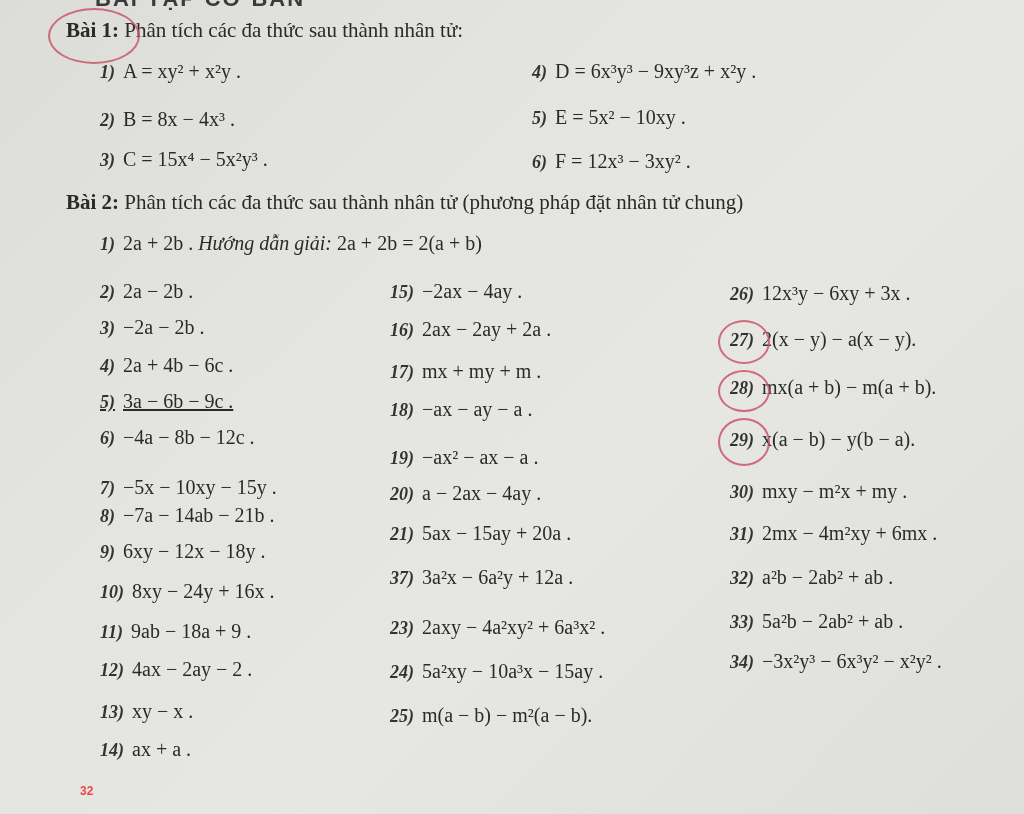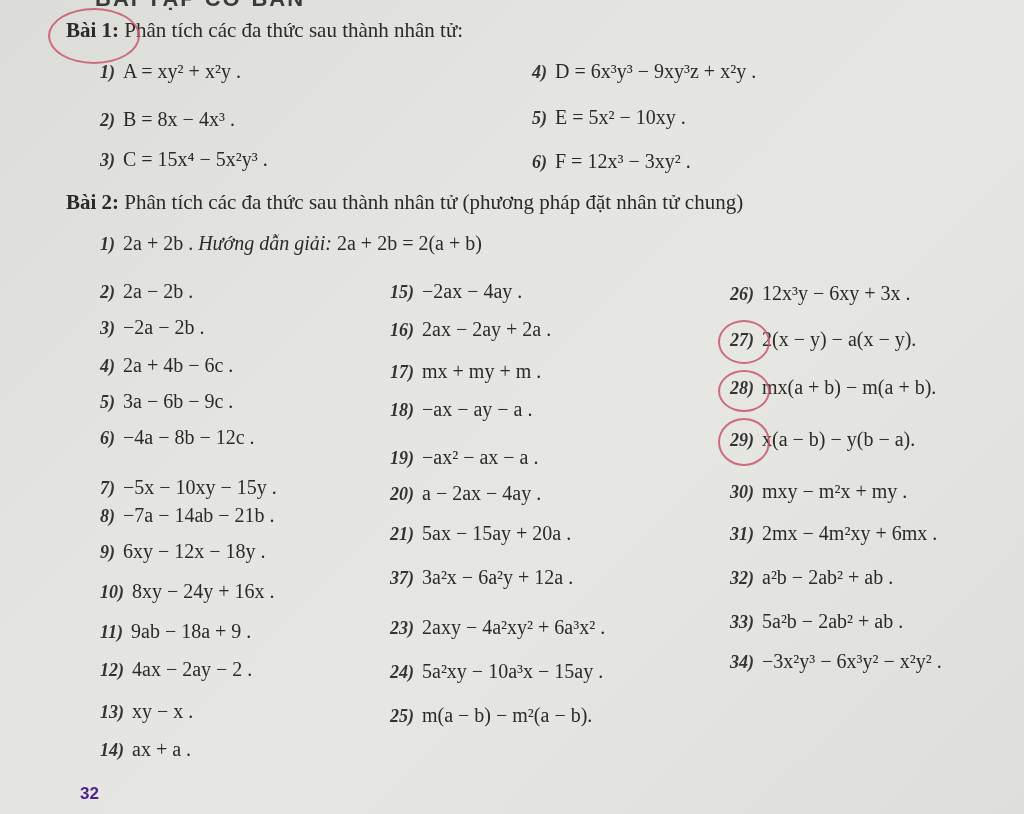--- a/index.html
+++ b/index.html
@@ -15,21 +15,21 @@
     font-weight: bold; font-size: 22px; color: #3a3a3a; letter-spacing: 2px;
   }
   .heading { font-size: 21px; }
   .heading b { font-weight: bold; }
   .item { font-size: 20px; }
   .num { font-style: italic; font-weight: bold; font-size: 18px; margin-right: 8px; color: #333; }
   .expr { font-family: "Liberation Serif", "DejaVu Serif", serif; }
   .hint { font-style: italic; }
   .page-num {
     left: 80px; top: 784px; font-family: "Liberation Sans", sans-serif;
-    font-weight: bold; font-size: 17px; color: #4c1d95; text-align: right;
+    font-weight: bold; font-size: 12px; color: #ef4444; text-align: right;
   }
   .circle {
     position: absolute; border: 2px solid #c9566b; border-radius: 50%;
     opacity: 0.85; pointer-events: none;
   }
 </style>
 </head>
 <body>
 
 <div class="abs top-header">BÀI TẬP CƠ BẢN</div>
@@ -66,21 +66,21 @@
 
 <div class="abs item" style="left:100px; top:232px;">
   <span class="num">1)</span><span class="expr">2a + 2b .</span>
   <span class="hint">Hướng dẫn giải:</span>
   <span class="expr">2a + 2b = 2(a + b)</span>
 </div>
 
 <div class="abs item" style="left:100px; top:280px;"><span class="num">2)</span><span class="expr">2a − 2b .</span></div>
 <div class="abs item" style="left:100px; top:316px;text-align:right;"><span class="num">3)</span><span class="expr">−2a − 2b .</span></div>
 <div class="abs item" style="left:100px; top:354px;"><span class="num">4)</span><span class="expr">2a + 4b − 6c .</span></div>
-<div class="abs item" style="left:100px; top:390px;"><span class="num">5)</span><span class="expr">3a − 6b − 9c .</span></div>
+<div class="abs item" style="left:100px; top:390px;text-decoration:underline;"><span class="num">5)</span><span class="expr">3a − 6b − 9c .</span></div>
 <div class="abs item" style="left:100px; top:426px;"><span class="num">6)</span><span class="expr">−4a − 8b − 12c .</span></div>
 <div class="abs item" style="left:100px; top:476px;"><span class="num">7)</span><span class="expr">−5x − 10xy − 15y .</span></div>
 <div class="abs item" style="left:100px; top:504px;"><span class="num">8)</span><span class="expr">−7a − 14ab − 21b .</span></div>
 <div class="abs item" style="left:100px; top:540px;"><span class="num">9)</span><span class="expr">6xy − 12x − 18y .</span></div>
 <div class="abs item" style="left:100px; top:580px;"><span class="num">10)</span><span class="expr">8xy − 24y + 16x .</span></div>
 <div class="abs item" style="left:100px; top:620px;"><span class="num">11)</span><span class="expr">9ab − 18a + 9 .</span></div>
 <div class="abs item" style="left:100px; top:658px;"><span class="num">12)</span><span class="expr">4ax − 2ay − 2 .</span></div>
 <div class="abs item" style="left:100px; top:700px;"><span class="num">13)</span><span class="expr">xy − x .</span></div>
 <div class="abs item" style="left:100px; top:738px;"><span class="num">14)</span><span class="expr">ax + a .</span></div>
 

